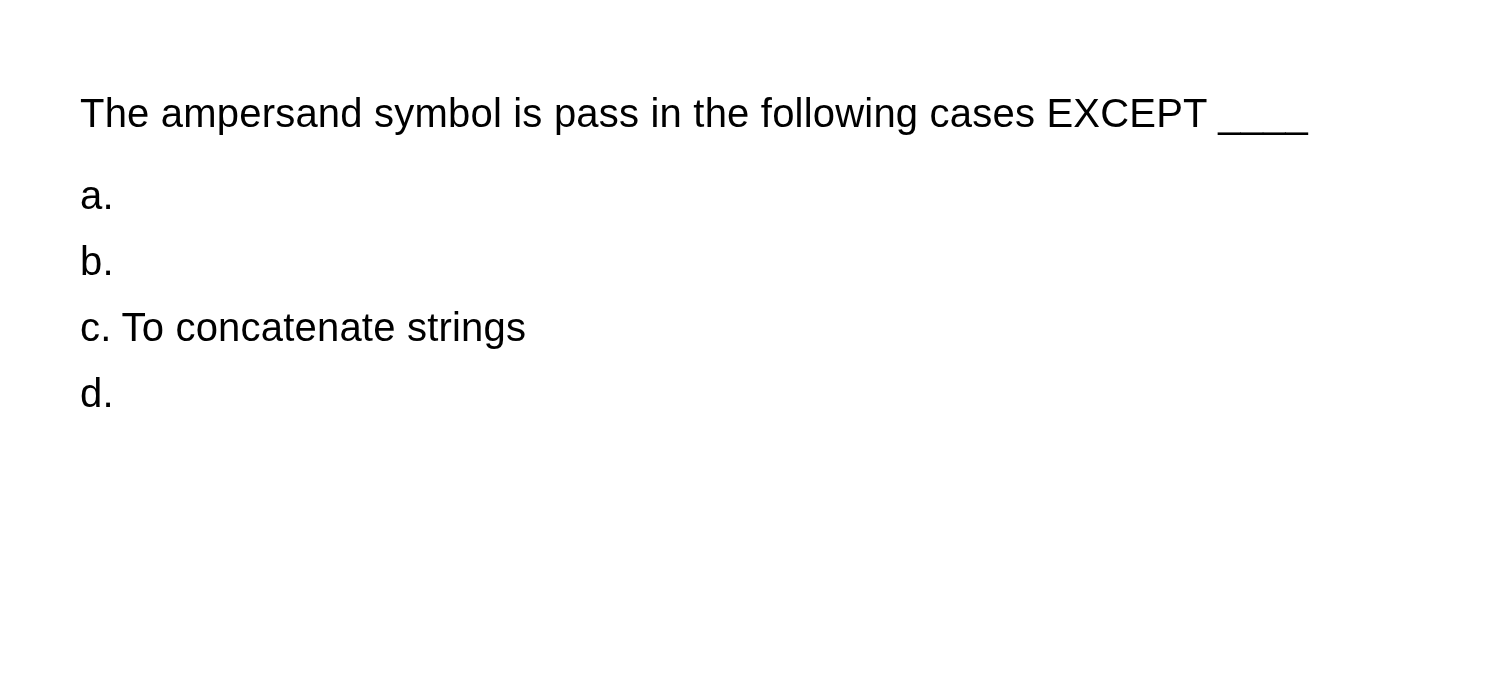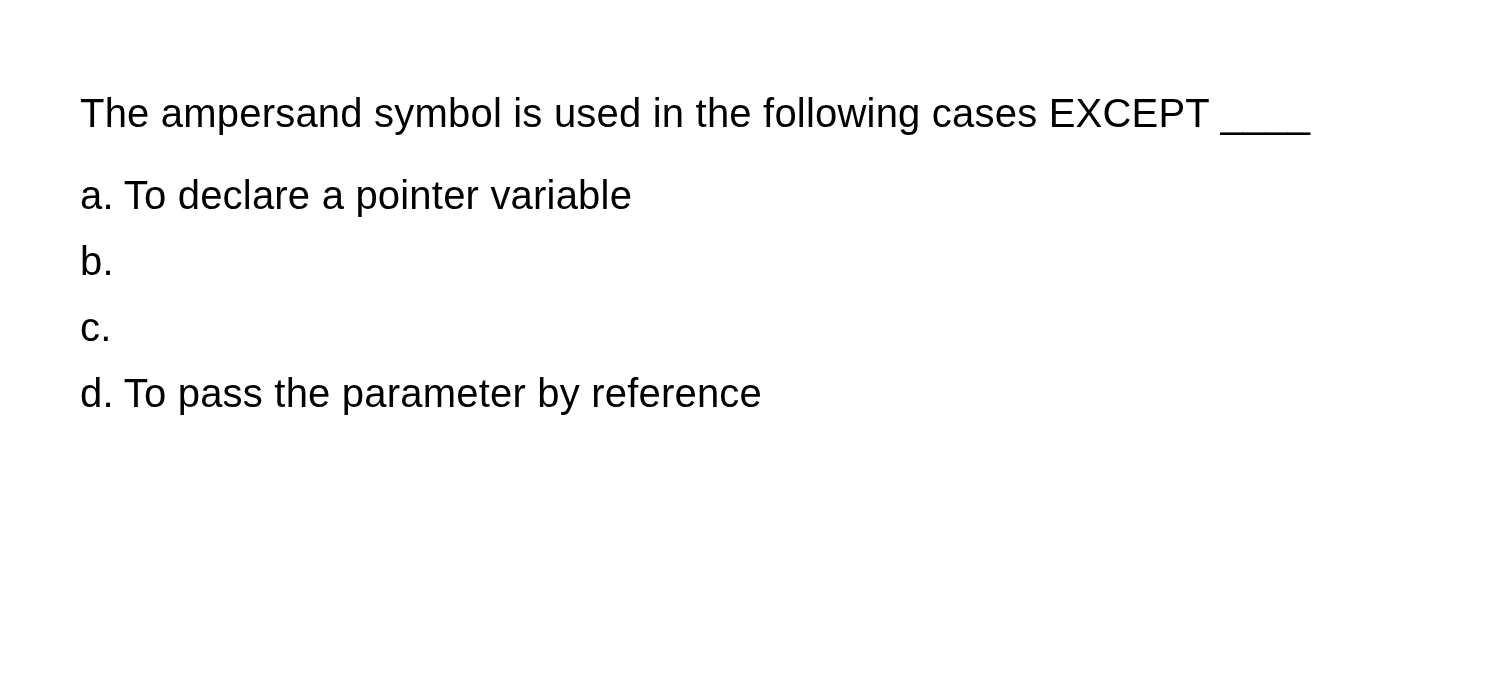--- a/index.html
+++ b/index.html
@@ -35,30 +35,29 @@
       letter-spacing: 0.2px;
       margin-bottom: 4px;
     }
     .option-letter {
       margin-right: 10px;
     }
   </style>
 </head>
 <body>
 
-<div class="question-text">The ampersand symbol is used in the following cases EXCEPT ____</div>
+<div class="question-text">The ampersand symbol is pass in the following cases EXCEPT ____</div>
 
 <div class="options">
   <div class="option">
     <span class="option-letter">a.</span>
-    <span>To declare a pointer variable</span>
   </div>
   <div class="option">
     <span class="option-letter">b.</span>
   </div>
   <div class="option">
     <span class="option-letter">c.</span>
+    <span>To concatenate strings</span>
   </div>
   <div class="option">
     <span class="option-letter">d.</span>
-    <span>To pass the parameter by reference</span>
   </div>
 </div>
 
 </body></html>

